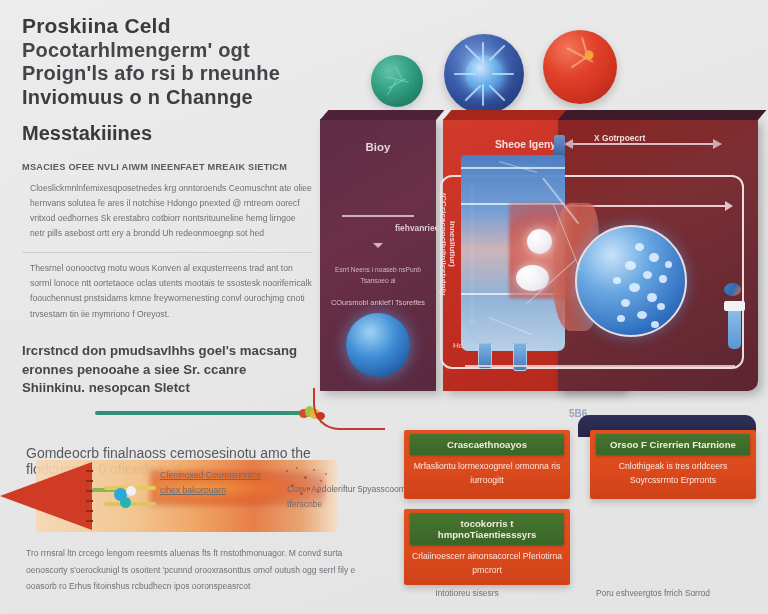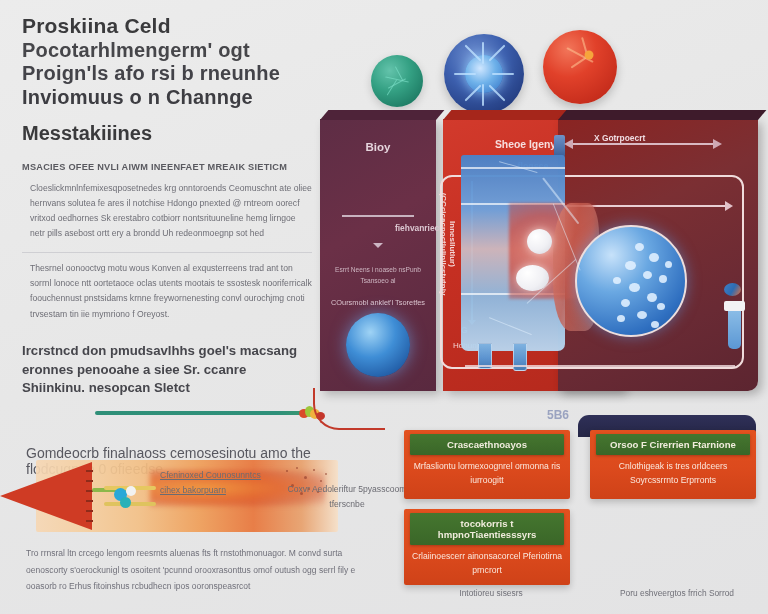--- a/index.html
+++ b/index.html
@@ -185,21 +185,21 @@
   }
 
   .band-label {
     position: absolute;
     font-size: 8.6px;
     color: #6b6b72;
     line-height: 1.75;
     filter: blur(0.4px);
   }
   .band-label.left-lbl  { left: 160px; top: 468px; width: 112px; text-decoration: underline; }
-  .band-label.right-lbl { left: 287px; top: 482px; width: 120px; text-align: center; }
+  .band-label.right-lbl { left: 287px; top: 482px; width: 120px; text-align: left; }
 
   .bottom-para {
     position: absolute;
     left: 26px;
     top: 545px;
     width: 340px;
     font-size: 8.5px;
     line-height: 1.95;
     color: #70707a;
     filter: blur(0.45px);
@@ -517,22 +517,22 @@
     position: absolute;
     left: 313px; top: 388px;
     width: 70px; height: 40px;
     border-left: 2.5px solid #c2392a;
     border-bottom: 2.5px solid #c2392a;
     border-radius: 0 0 0 26px;
   }
 
   .mini-label {
     position: absolute;
-    left: 547px; top: 408px;
-    font-size: 12px; font-weight: bold; color: #9aa3c0;
+    left: 569px; top: 408px;
+    font-size: 10px; font-weight: bold; color: #9aa3c0;
     filter: blur(0.4px);
   }
   .whisk {
     position: absolute; left: 728px; top: 418px;
     width: 26px; height: 18px;
   }
   .whisk i {
     position: absolute; left: 0; top: 9px; display: block;
     width: 22px; height: 1.4px; background: #b9b9bd;
     transform-origin: left center;
@@ -576,21 +576,21 @@
   }
   .card-foot {
     margin-top: 6px;
     color: #707078;
     font-size: 8.4px;
     text-align: center;
     filter: blur(0.4px);
   }
   .foot-row {
     position: absolute;
-    left: 408px; top: 582px;
+    left: 384px; top: 582px;
     width: 352px;
     display: grid;
     grid-template-columns: 1fr 1fr;
     grid-gap: 0 20px;
   }
 
   .navy-bar {
     position: absolute;
     left: 578px; top: 415px;
     width: 178px; height: 22px;

